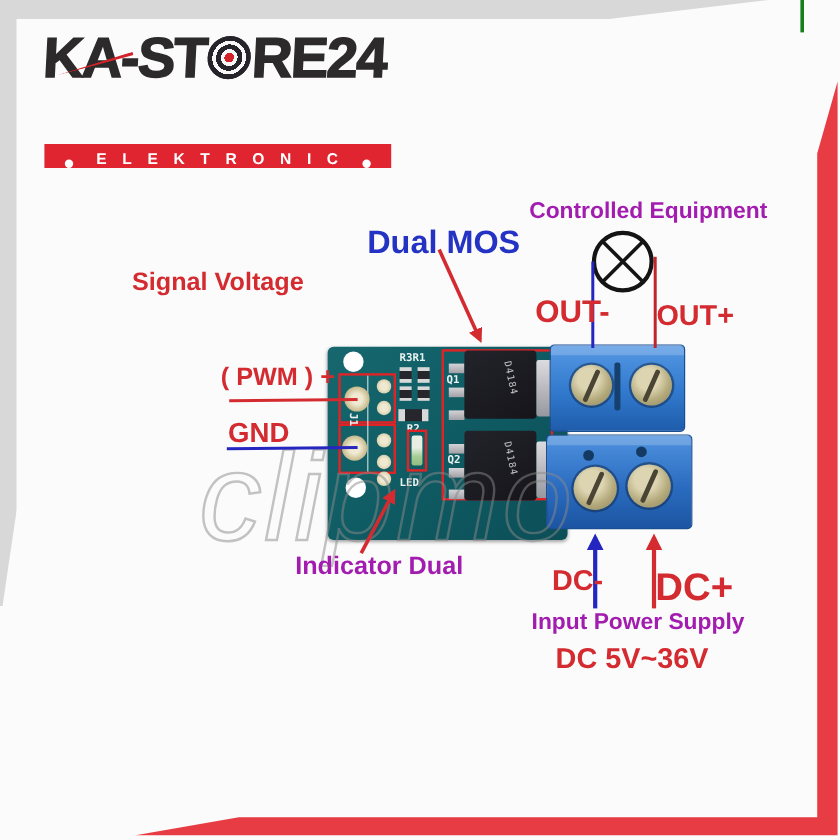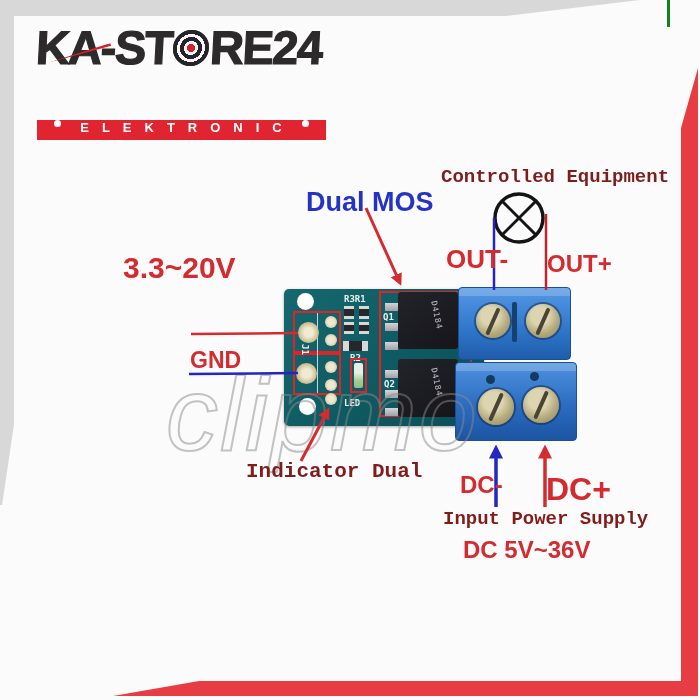--- a/index.html
+++ b/index.html
@@ -19,39 +19,39 @@
   .logo-row{display:flex;align-items:center;font-weight:800;font-size:47px;line-height:1;
             color:#2d2a2b;letter-spacing:-1.5px;transform:skewX(-3deg);
             -webkit-text-stroke:1.2px #2d2a2b;}
   .dartboard{width:36px;height:36px;border-radius:50%;margin:0 1px;
       background:radial-gradient(circle at 50% 50%,
         #d3222a 0 4px,#f7f7f7 4px 7px,#26242a 7px 11px,#f7f7f7 11px 14px,#26242a 14px 18px);
       box-shadow:0 0 0 1px #26242a inset;}
   .dart{left:10px;top:27px;width:66px;height:4px;background:#d3222a;
         transform:rotate(-14deg);clip-path:polygon(0 100%,100% 0,100% 70%,8% 100%);z-index:4;}
   .banner{left:1px;top:49px;position:relative;width:289px;height:20px;background:#e02531;
-          display:flex;align-items:flex-start;justify-content:space-between;padding:0 17px;
+          display:flex;align-items:flex-end;justify-content:space-between;padding:0 17px;
           box-sizing:border-box;}
   .banner-dot{width:7px;height:7px;border-radius:50%;background:#ffffff;flex:0 0 auto;}
   .banner-text{color:#ffffff;font-size:13px;font-weight:700;letter-spacing:13px;
                white-space:nowrap;transform:translateX(6px);}
 
   
   svg.layer{left:0;top:0;width:700px;height:700px;pointer-events:none;}
   #frame-layer{z-index:1;}
   #overlay-layer{z-index:4;}
 
   
   .lbl{z-index:5;white-space:nowrap;font-weight:600;}
   .red{color:#d42b30;}
-  .navy{color:#7f1d1d;font-family:Liberation Mono, monospace;}
+  .navy{color:#a21caf;}
   .blue{color:#2433c4;}
 
   
-  .pcb{left:284px;top:289px;width:200px;height:137px;z-index:2;border-radius:5px;
+  .pcb{left:273px;top:289px;width:200px;height:161px;z-index:2;border-radius:5px;
        background:linear-gradient(135deg,#16686e 0%,#0f5a62 55%,#0c4e57 100%);
        box-shadow:0 1px 3px rgba(0,0,0,0.35);}
   .hole{position:absolute;width:17px;height:17px;border-radius:50%;
         background:radial-gradient(circle,#ffffff 0 60%,#dce8e6 100%);}
   .pad-big{position:absolute;width:21px;height:21px;border-radius:50%;
         background:radial-gradient(circle,#f0ead3 0 30%,#cbbf92 65%,#a99e70 100%);}
   .pad-sm{position:absolute;width:12px;height:12px;border-radius:50%;
         background:radial-gradient(circle,#efe9d2 0 35%,#c5b98c 100%);}
   .redbox{position:absolute;border:2px solid #df2326;box-sizing:border-box;}
   .silk{position:absolute;color:#e9f2ef;font-size:9px;font-weight:700;line-height:1;
@@ -205,21 +205,22 @@
     <line x1="536" y1="201" x2="502" y2="235" stroke="#141414" stroke-width="3"></line>
     <line x1="494" y1="218" x2="494" y2="290" stroke="#2525c0" stroke-width="2.5"></line>
     <line x1="546" y1="214" x2="546" y2="290" stroke="#c0252a" stroke-width="2.5"></line>
 
     <line x1="366" y1="208" x2="400" y2="283" stroke="#d42b30" stroke-width="3" marker-end="url(#ar-red)"></line>
     <line x1="301" y1="461" x2="328" y2="410" stroke="#d42b30" stroke-width="3" marker-end="url(#ar-red)"></line>
     <line x1="496" y1="507" x2="496" y2="448" stroke="#2525c0" stroke-width="3.5" marker-end="url(#ar-blue)"></line>
     <line x1="545" y1="507" x2="545" y2="448" stroke="#d42b30" stroke-width="3.5" marker-end="url(#ar-red)"></line>
   </svg>
 
-  <div class="abs lbl red" style="left:123px;top:251px;font-size:30px;">3.3~20V</div>
+  <div class="abs lbl red" style="left:110px;top:224px;font-size:21px;">Signal Voltage</div>
+  <div class="abs lbl red" style="left:184px;top:303px;font-size:21px;">( PWM ) +</div>
   <div class="abs lbl red" style="left:190px;top:347px;font-size:23px;">GND</div>
   <div class="abs lbl blue" style="left:306px;top:187px;font-size:27px;">Dual MOS</div>
   <div class="abs lbl navy" style="left:441px;top:166px;font-size:19px;">Controlled Equipment</div>
   <div class="abs lbl red" style="left:446px;top:244px;font-size:26px;">OUT-</div>
   <div class="abs lbl red" style="left:547px;top:250px;font-size:24px;">OUT+</div>
   <div class="abs lbl navy" style="left:246px;top:460px;font-size:21px;">Indicator Dual</div>
   <div class="abs lbl red" style="left:460px;top:471px;font-size:24px;">DC-</div>
   <div class="abs lbl red" style="left:546px;top:471px;font-size:32px;">DC+</div>
   <div class="abs lbl navy" style="left:443px;top:508px;font-size:19px;">Input Power Supply</div>
   <div class="abs lbl red" style="left:463px;top:536px;font-size:24px;">DC 5V~36V</div>

